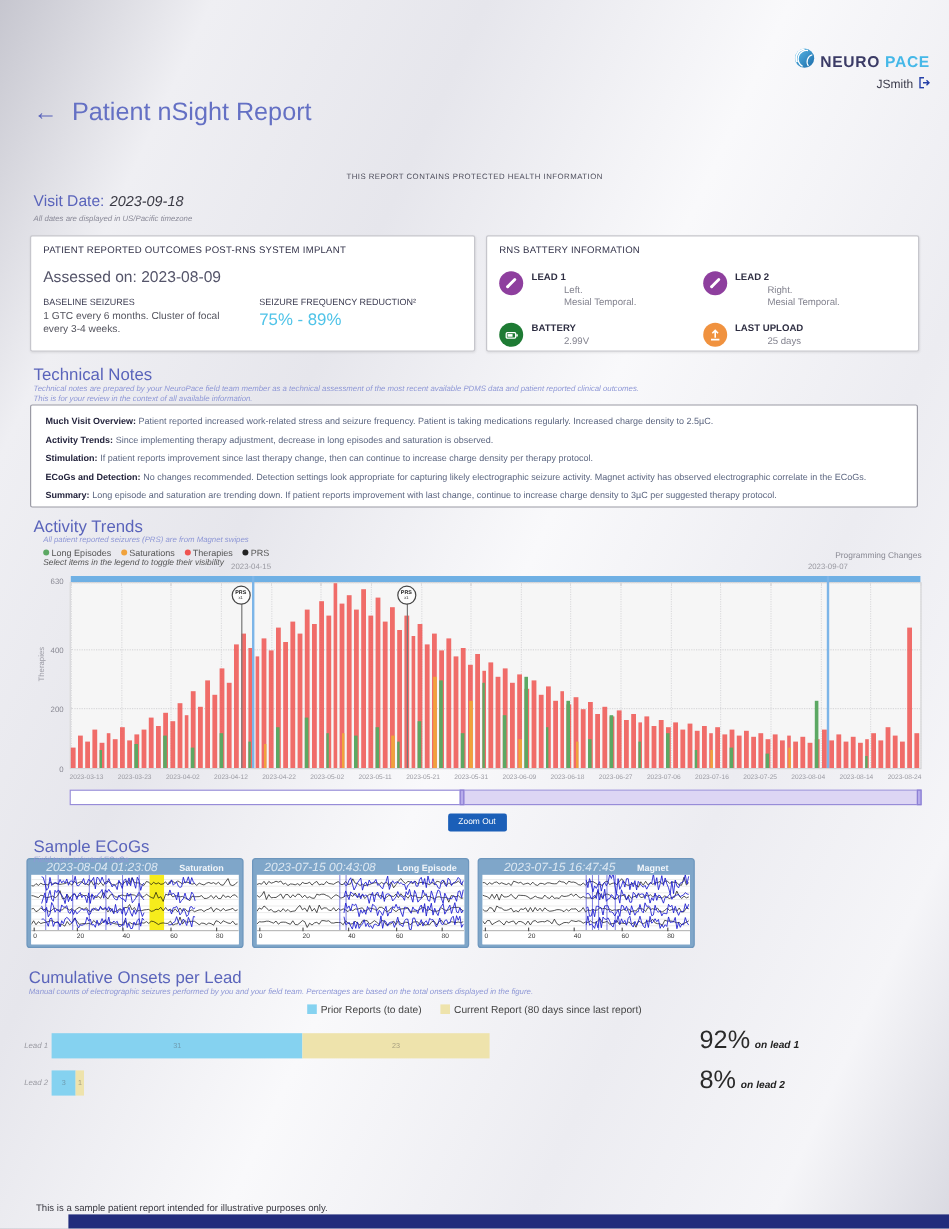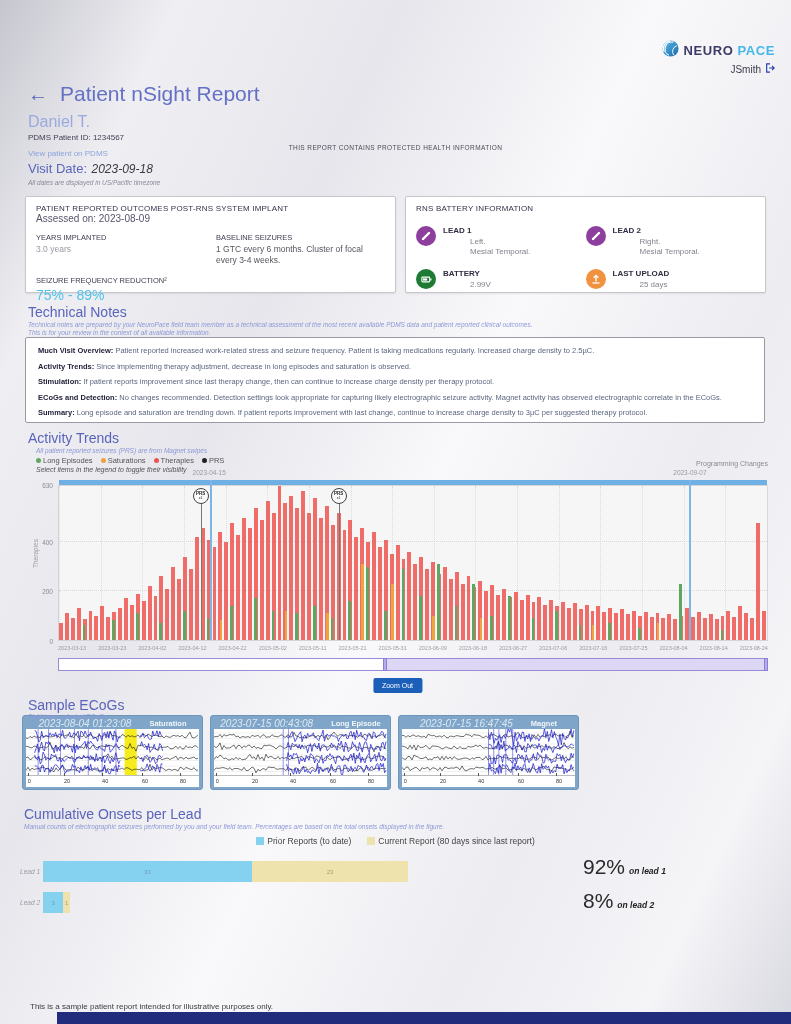--- a/index.html
+++ b/index.html
@@ -23,21 +23,21 @@
   .visit{position:absolute;top:159px;left:28px;}
   .visit-label{color:#5a64bb;font-size:13px;}
   .visit-date{font-style:italic;font-size:12px;color:#3a3a44;}
   .tz{font-size:6.5px;font-style:italic;color:#8a8a98;margin-top:2px;}
   
   .panels{position:absolute;top:196px;left:25px;width:741px;display:flex;gap:9px;}
   .panel{background:#fff;border:1px solid #c6c6cc;border-radius:2px;box-shadow:0 1px 2px rgba(0,0,0,.08);padding:7px 10px;box-sizing:border-box;height:97px;}
   .panel.pleft{width:371px;}
   .panel.pright{width:361px;}
   .panel-title{font-size:8px;color:#33334a;letter-spacing:.2px;}
-  .assessed{font-size:10px;color:#55556a;margin-top:0;}
+  .assessed{font-size:13px;color:#55556a;margin-top:10px;}
   .out-grid{display:grid;grid-template-columns:180px 1fr;row-gap:11px;margin-top:9px;}
   .field-label{font-size:7.5px;color:#3d3d52;}
   .field-value{font-size:8.5px;color:#9a9aa6;margin-top:2px;max-width:165px;line-height:1.25;}
   .baseline-value{color:#55555f;}
   .freq{font-size:14px;color:#4fc3e8;margin-top:2px;}
   .sev{font-size:14px;color:#2fa36b;margin-top:2px;}
   .rns-grid{display:grid;grid-template-columns:1fr 1fr;row-gap:13px;margin-top:13px;}
   .rns-item{display:flex;gap:7px;}
   .rns-icon{width:20px;height:20px;border-radius:50%;flex:none;display:flex;align-items:center;justify-content:center;}
   .rns-label{font-size:8px;font-weight:bold;color:#2e2e42;}
@@ -136,43 +136,34 @@
         </svg>
       </span>
     </div>
   </div>
 
   <div class="title-row">
     <span class="back">←</span>
     <span class="title">Patient nSight Report</span>
   </div>
 
-  <div class="patient-block">
-    <div class="pname">Daniel T.</div>
-    <div class="pid">PDMS Patient ID: 1234567</div>
-    <a class="plink">View patient on PDMS</a>
-  </div>
 
   <div class="phi">THIS REPORT CONTAINS PROTECTED HEALTH INFORMATION</div>
 
   <div class="visit">
     <span class="visit-label">Visit Date:</span>
     <span class="visit-date">2023-09-18</span>
     <div class="tz">All dates are displayed in US/Pacific timezone</div>
   </div>
 
   <div class="panels">
     <div class="panel pleft">
       <div class="panel-title">PATIENT REPORTED OUTCOMES POST-RNS SYSTEM IMPLANT</div>
       <div class="assessed">Assessed on: 2023-08-09</div>
       <div class="out-grid">
-        <div>
-          <div class="field-label">YEARS IMPLANTED</div>
-          <div class="field-value">3.0 years</div>
-        </div>
         <div>
           <div class="field-label">BASELINE SEIZURES</div>
           <div class="field-value baseline-value">1 GTC every 6 months. Cluster of focal every 3-4 weeks.</div>
         </div>
         <div>
           <div class="field-label">SEIZURE FREQUENCY REDUCTION²</div>
           <div class="freq">75% - 89%</div>
         </div>
       </div>
     </div>

